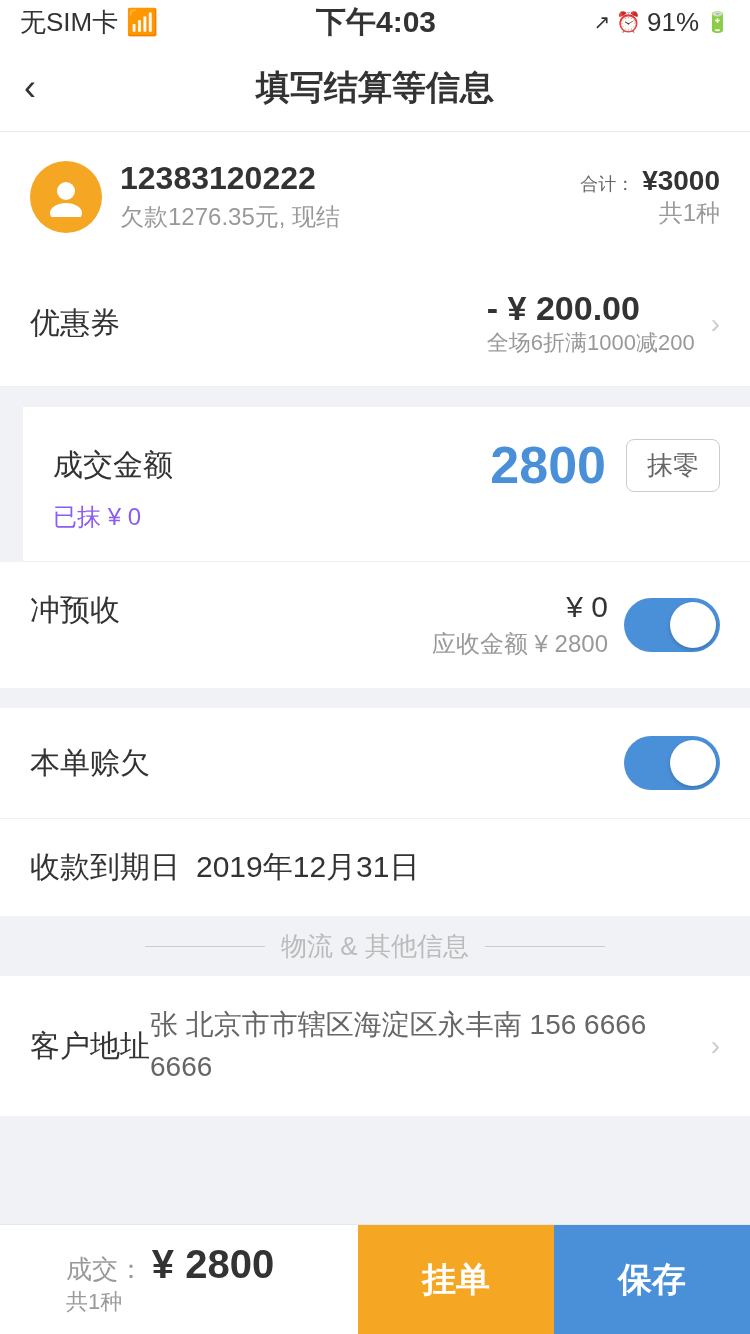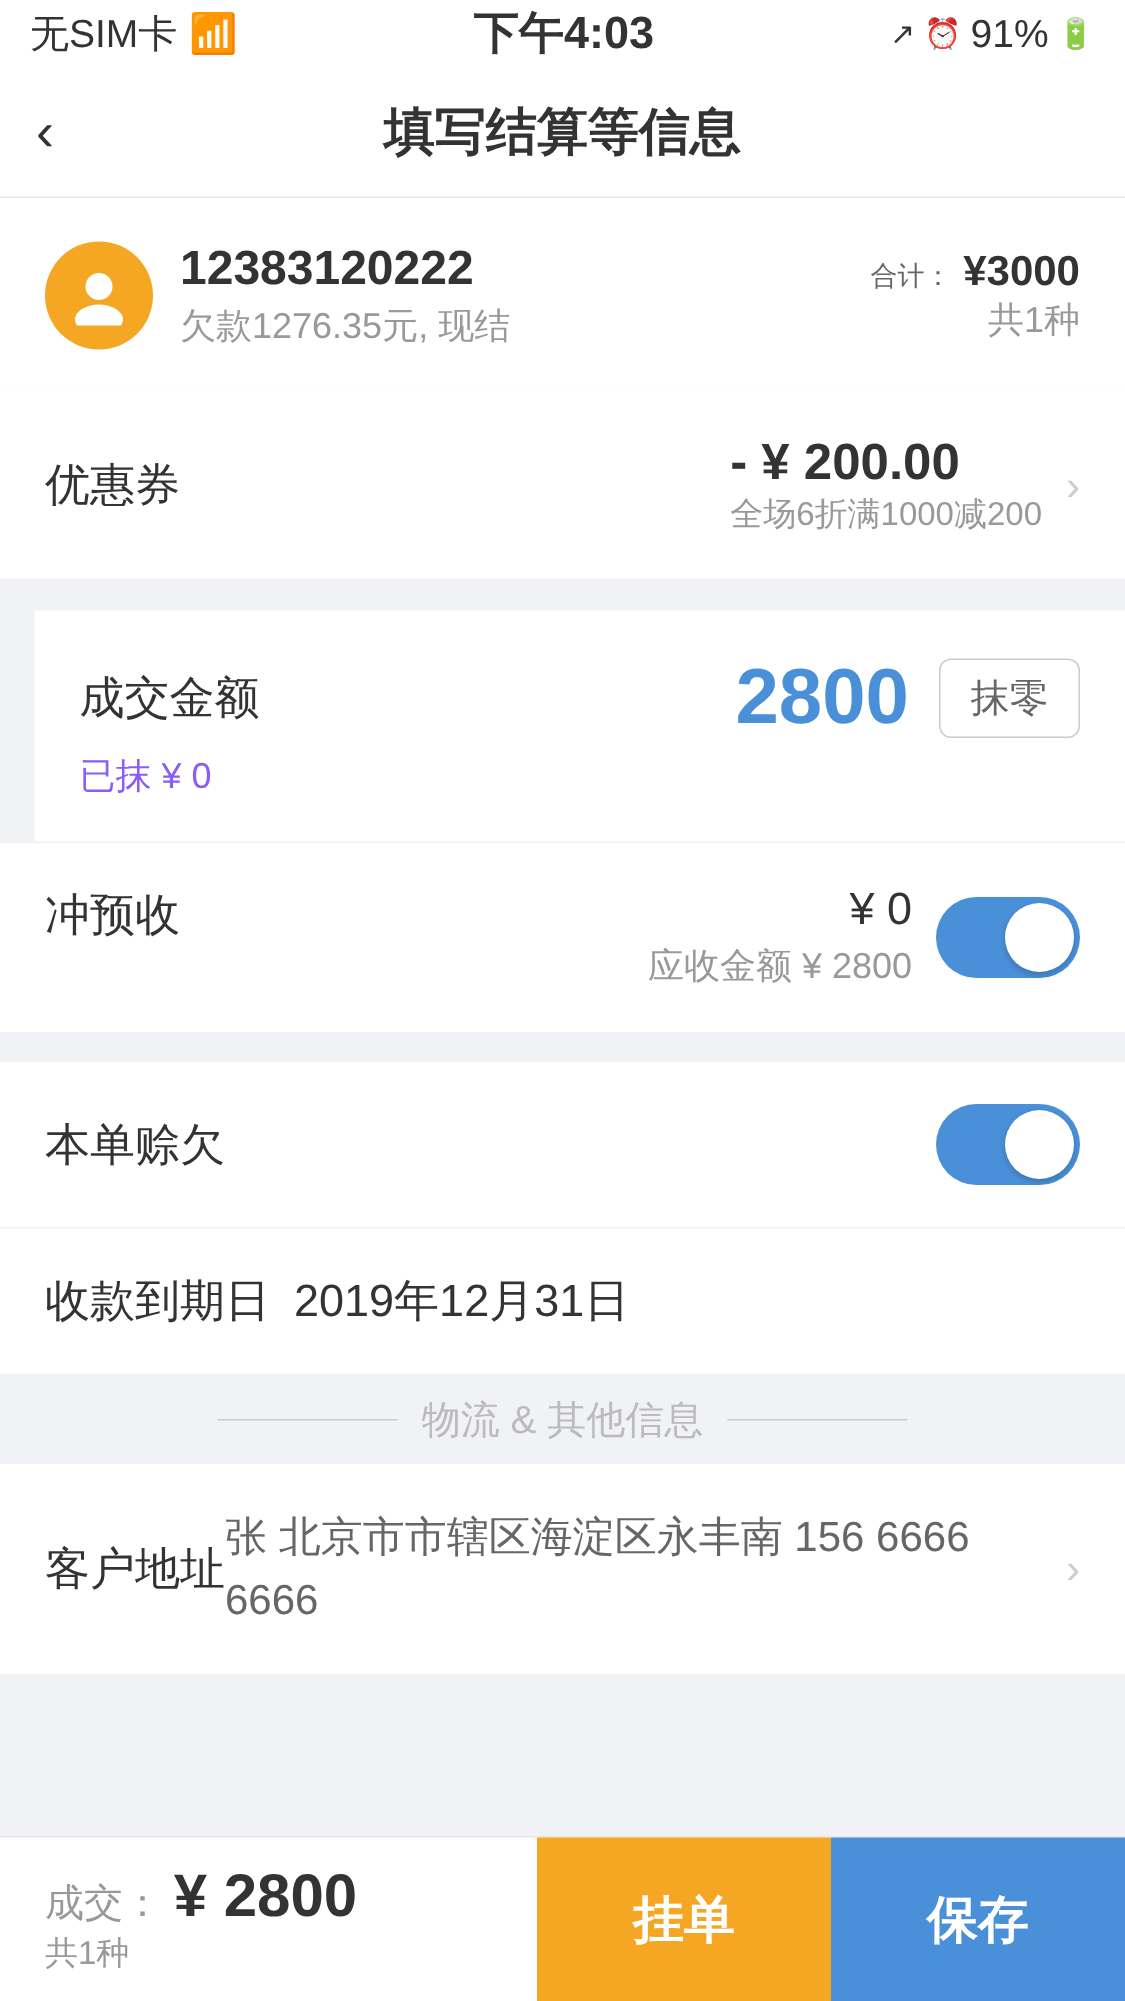--- a/index.html
+++ b/index.html
@@ -328,20 +328,21 @@
     .footer {
       position: fixed;
       bottom: 0;
       left: 0;
       width: 750px;
       height: 110px;
       display: flex;
       align-items: center;
       background: #fff;
       border-top: 1px solid #e8e8e8;
+      padding-left: 36px;
     }
     .footer-info {
       flex: 1;
       padding: 0 30px;
     }
     .footer-deal {
       font-size: 26px;
       color: #999;
     }
     .footer-amount {

